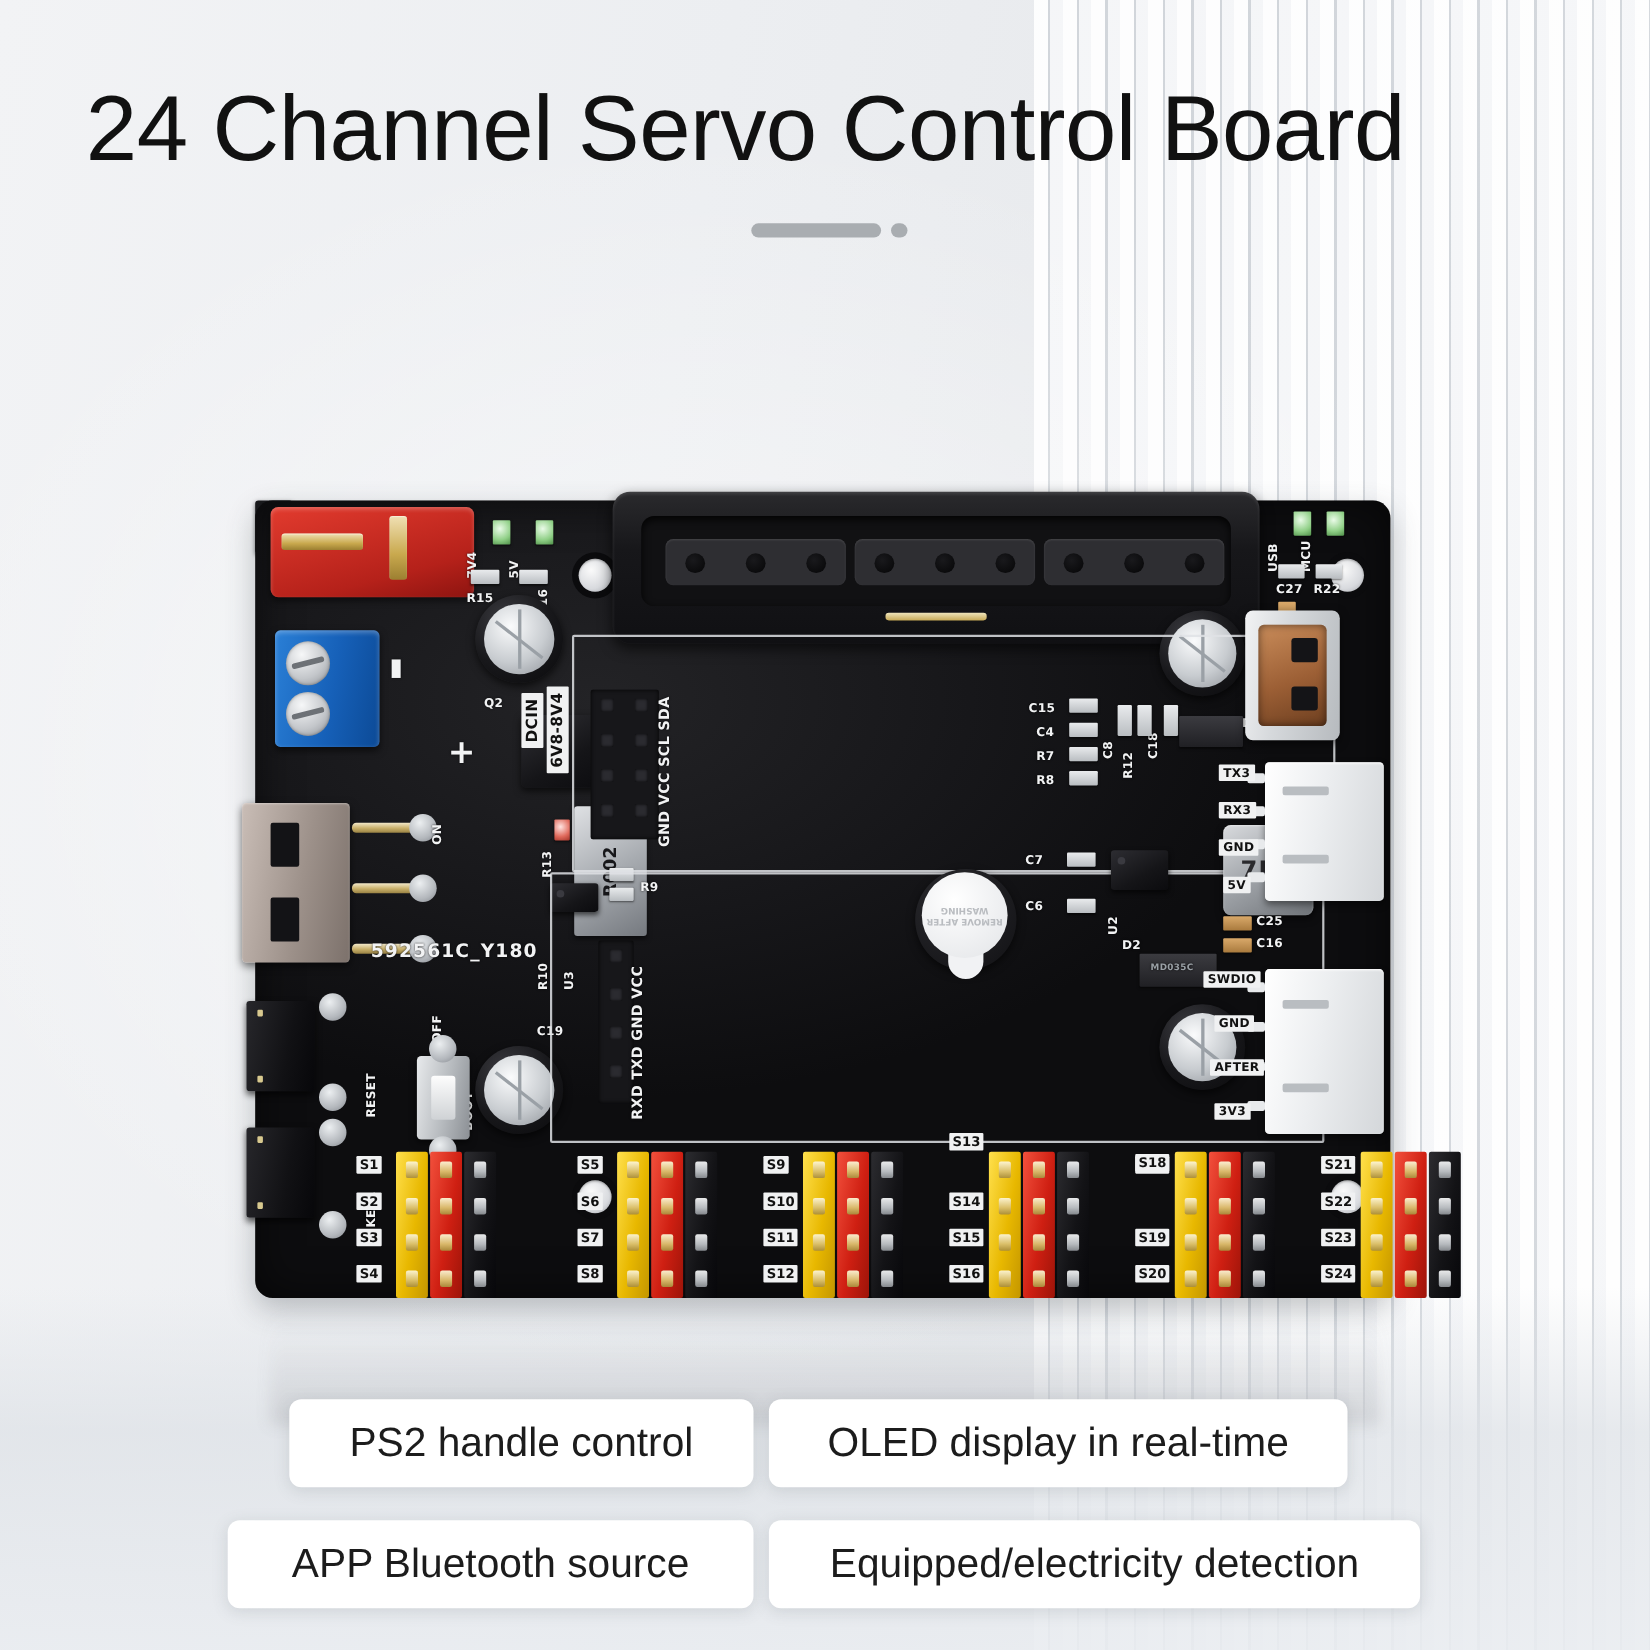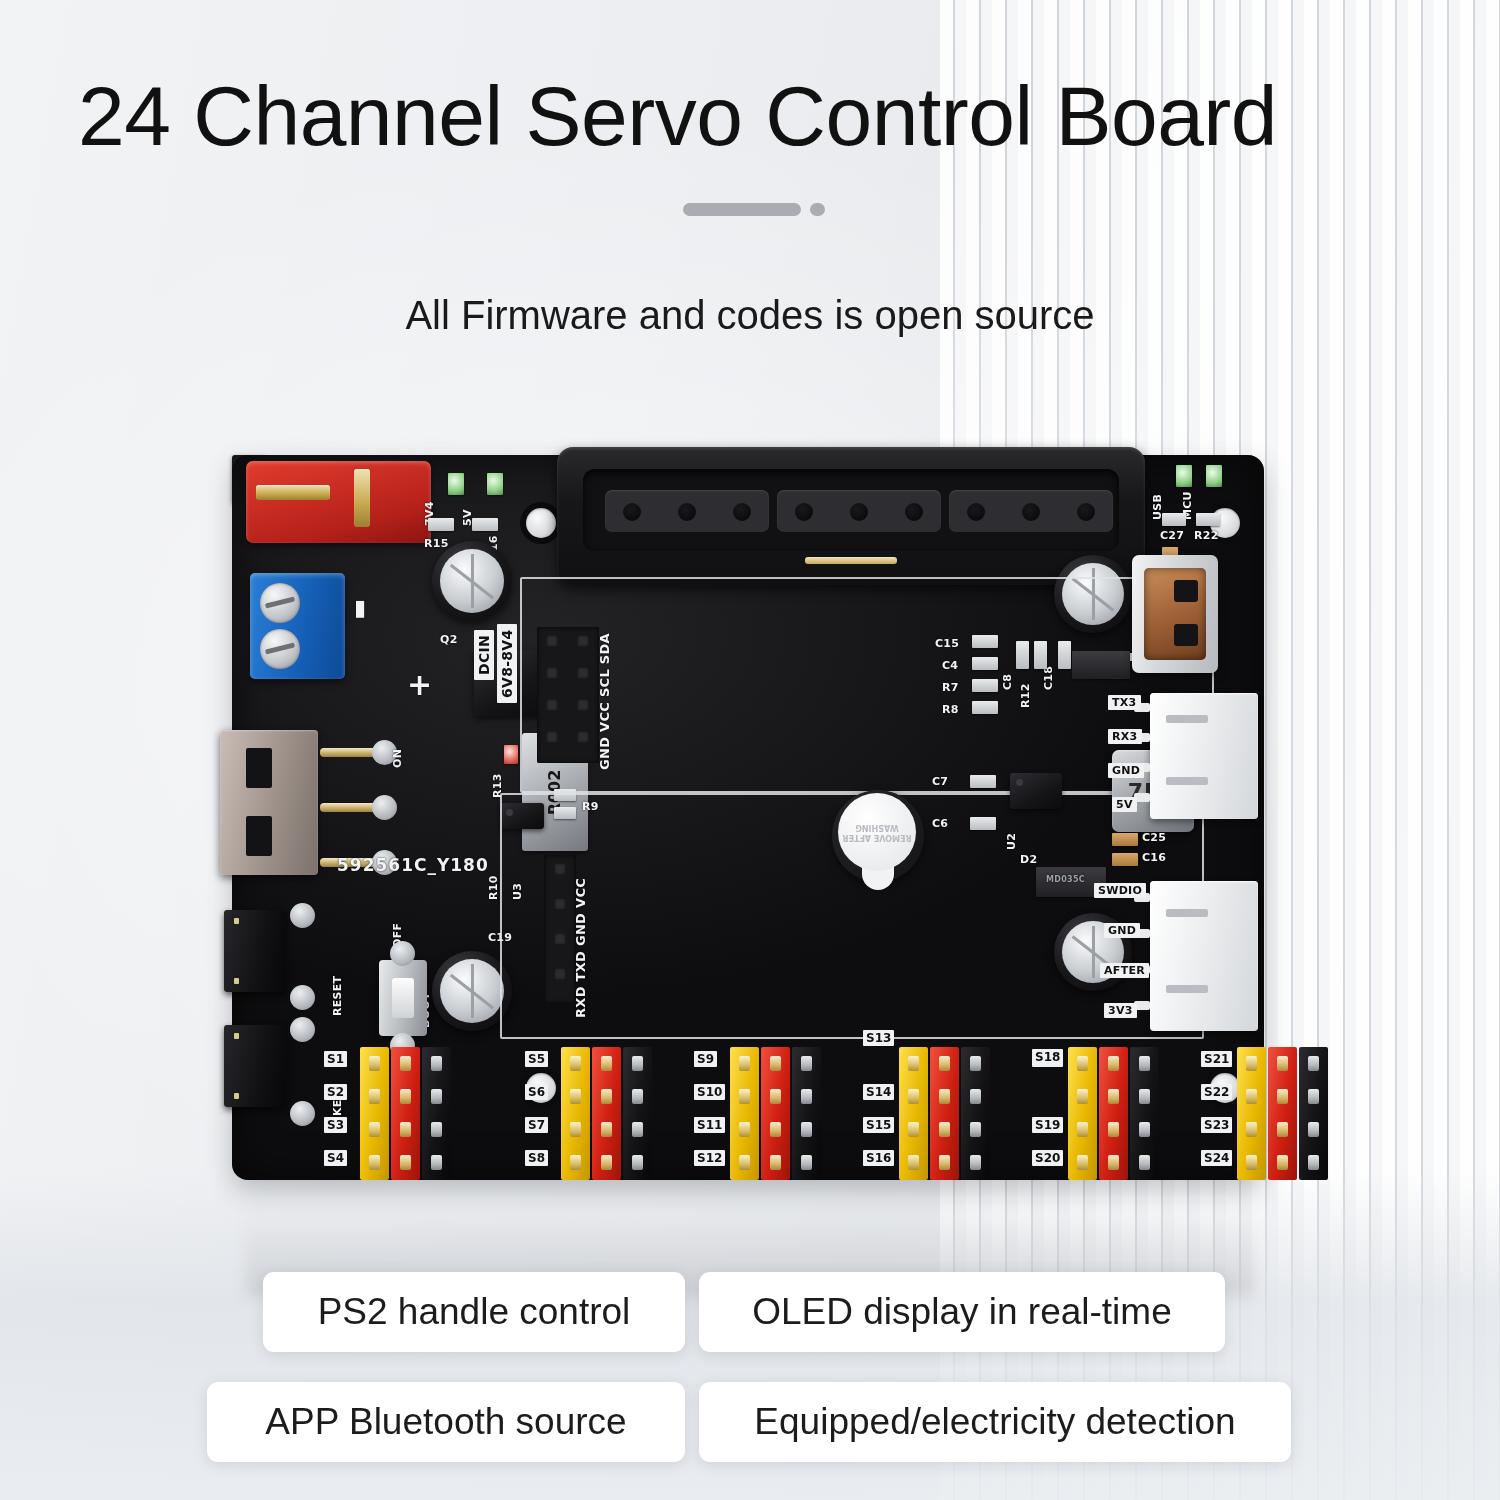--- a/index.html
+++ b/index.html
@@ -247,21 +247,20 @@
 <div id="bg-floor"></div>
 
 <div id="title">24 Channel Servo Control Board</div>
 
 <div id="divider">
   <div class="bar"></div>
   <div class="dot"></div>
 </div>
 
 <div id="subtitle">
-  <div>All Firmware and codes is open source</div>
 </div>
 
 <div id="board-reflection"></div>
 
 <div id="board-wrap">
   <div id="board"></div>
 
   <div class="mhole" style="left:294px;top:53px;"></div>
   <div class="mhole" style="left:978px;top:53px;"></div>
   <div class="mhole" style="left:294px;top:618px;"></div>

